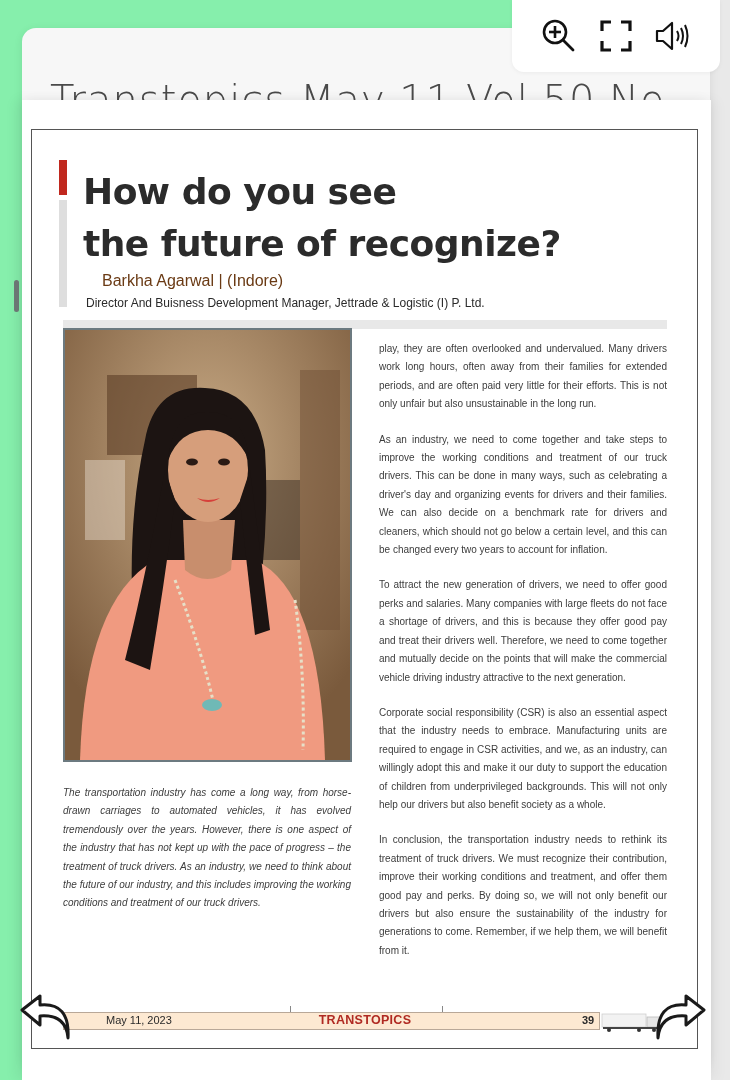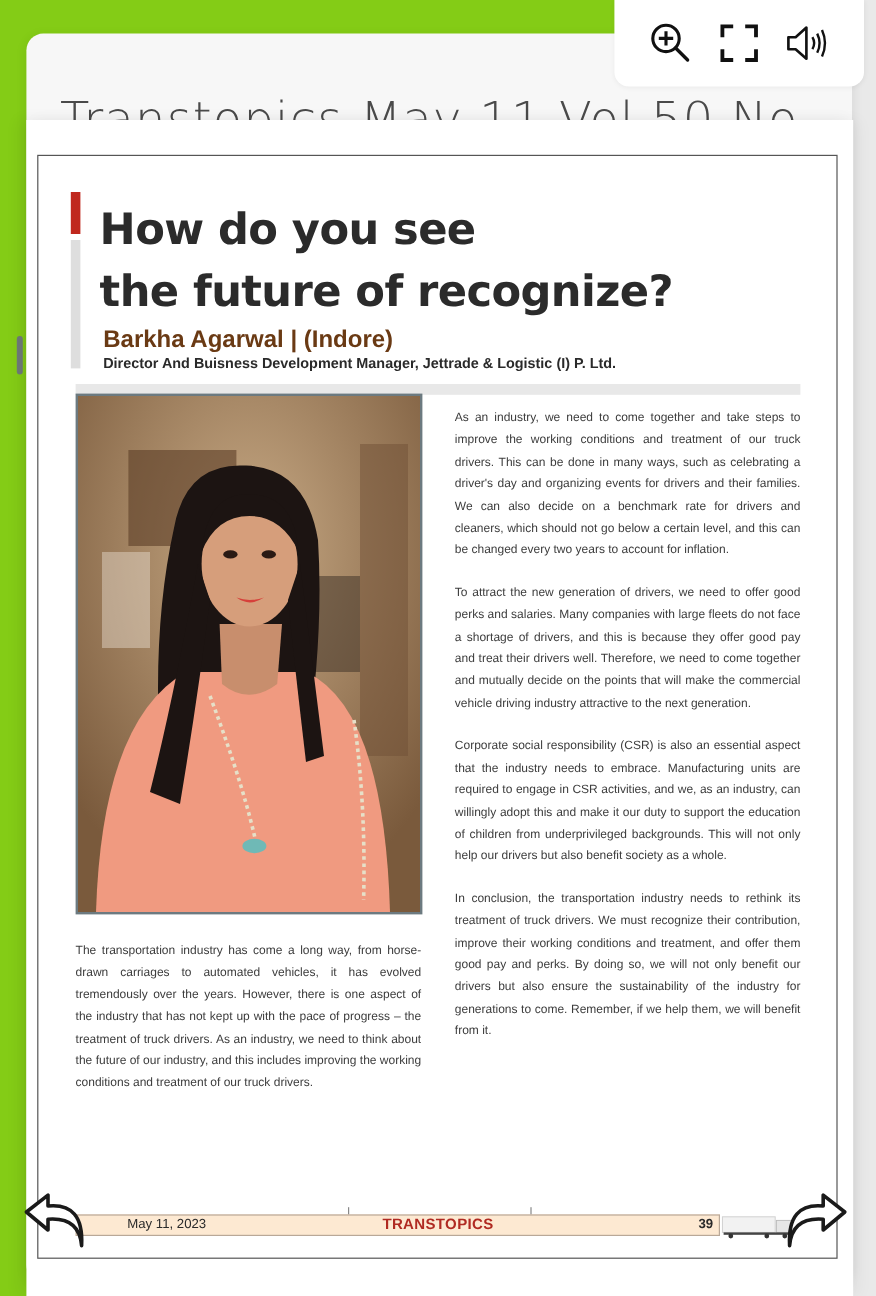--- a/index.html
+++ b/index.html
@@ -1,21 +1,21 @@
 <!DOCTYPE html>
 <html><head>
   <meta charset="utf-8">
   <style>
     * { box-sizing: border-box; margin: 0; padding: 0; }
     html, body {
       width: 730px; height: 1080px; overflow: hidden;
       background: #e9e9e9;
       font-family: "Liberation Sans", sans-serif;
     }
-    .stage { position: relative; width: 588px; height: 1080px; background: #84cc16; }
+    .stage { position: relative; width: 588px; height: 1080px; background: #86efac; }
 
     
     .back-card {
       position: absolute; left: 22px; top: 28px; width: 688px; height: 1040px;
       background: #f7f7f7; border-radius: 14px;
       box-shadow: 0 2px 10px rgba(0,0,0,0.08);
     }
     .doc-title {
       position: absolute; left: 50px; top: 72px; width: 640px; height: 30px;
       overflow: hidden; white-space: nowrap;
@@ -50,47 +50,47 @@
 
     
     .accent-red { position: absolute; left: 59px; top: 160px; width: 8px; height: 35px; background: #c0281e; }
     .accent-grey { position: absolute; left: 59px; top: 200px; width: 8px; height: 107px; background: #dedede; }
     .headline {
       position: absolute; left: 83px; top: 166px; width: 560px;
       font-family: "DejaVu Sans", sans-serif; font-weight: bold;
       font-size: 36px; line-height: 52px; color: #2b2b2b; letter-spacing: -0.5px;
     }
     .author {
-      position: absolute; left: 86px; top: 272px;
-      font-family: "Liberation Sans", sans-serif; font-weight: bold;
-      font-size: 20px; color: #6a3a14;
+      position: absolute; left: 102px; top: 272px;
+      font-family: "Liberation Sans", sans-serif; font-weight: normal;
+      font-size: 16px; color: #6a3a14;
     }
     .role {
       position: absolute; left: 86px; top: 296px;
       font-family: "Liberation Sans", sans-serif;
-      font-size: 12px; color: #2a2a2a; font-weight: bold;
+      font-size: 12px; color: #2a2a2a;
     }
     .rule-bar { position: absolute; left: 63px; top: 320px; width: 604px; height: 9px; background: #e8e8e8; }
 
     
     .photo {
       position: absolute; left: 63px; top: 328px; width: 289px; height: 434px;
       border: 2px solid #6c7a80; overflow: hidden;
       background: linear-gradient(180deg, #b7966f 0%, #a98257 35%, #8b6a48 60%, #7d5f40 100%);
     }
 
     
     .col {
       position: absolute;
       font-family: "Liberation Sans", sans-serif;
       font-size: 10px; line-height: 18.4px; color: #3c3c3c;
       text-align: justify;
     }
     .col p { margin-bottom: 17px; }
-    .col-left { left: 63px; top: 784px; width: 288px; }
+    .col-left { left: 63px; top: 784px; width: 288px; font-style: italic; }
     .col-right { left: 379px; top: 340px; width: 288px; }
 
     
     .footer {
       position: absolute; left: 63px; top: 1012px; width: 537px; height: 18px;
       background: #fde9d2; border: 1px solid #b9a898;
     }
     .footer-tab {
       position: absolute; left: 290px; top: 1006px; width: 153px; height: 7px;
       border-left: 1px solid #888; border-right: 1px solid #888; background: #fff;
@@ -184,20 +184,21 @@
       <path d="M100 140 Q80 250 60 330 L85 340 Q100 250 110 170 Z" fill="#1c1412"></path>
       <path d="M185 140 Q195 220 205 300 L190 305 Q180 220 175 170 Z" fill="#1c1412"></path>
     </svg>
   </div>
 
   <div class="col col-left">
     <p>The transportation industry has come a long way, from horse-drawn carriages to automated vehicles, it has evolved tremendously over the years. However, there is one aspect of the industry that has not kept up with the pace of progress – the treatment of truck drivers. As an industry, we need to think about the future of our industry, and this includes improving the working conditions and treatment of our truck drivers.</p>
   </div>
 
   <div class="col col-right">
+    <p>play, they are often overlooked and undervalued. Many drivers work long hours, often away from their families for extended periods, and are often paid very little for their efforts. This is not only unfair but also unsustainable in the long run.</p>
     <p>As an industry, we need to come together and take steps to improve the working conditions and treatment of our truck drivers. This can be done in many ways, such as celebrating a driver's day and organizing events for drivers and their families. We can also decide on a benchmark rate for drivers and cleaners, which should not go below a certain level, and this can be changed every two years to account for inflation.</p>
     <p>To attract the new generation of drivers, we need to offer good perks and salaries. Many companies with large fleets do not face a shortage of drivers, and this is because they offer good pay and treat their drivers well. Therefore, we need to come together and mutually decide on the points that will make the commercial vehicle driving industry attractive to the next generation.</p>
     <p>Corporate social responsibility (CSR) is also an essential aspect that the industry needs to embrace. Manufacturing units are required to engage in CSR activities, and we, as an industry, can willingly adopt this and make it our duty to support the education of children from underprivileged backgrounds. This will not only help our drivers but also benefit society as a whole.</p>
     <p>In conclusion, the transportation industry needs to rethink its treatment of truck drivers. We must recognize their contribution, improve their working conditions and treatment, and offer them good pay and perks. By doing so, we will not only benefit our drivers but also ensure the sustainability of the industry for generations to come. Remember, if we help them, we will benefit from it.</p>
   </div>
 
   <div class="footer-tab"></div>
   <div class="footer"></div>
   <div class="footer-date">May 11, 2023</div>
   <div class="footer-brand">TRANSTOPICS</div>

